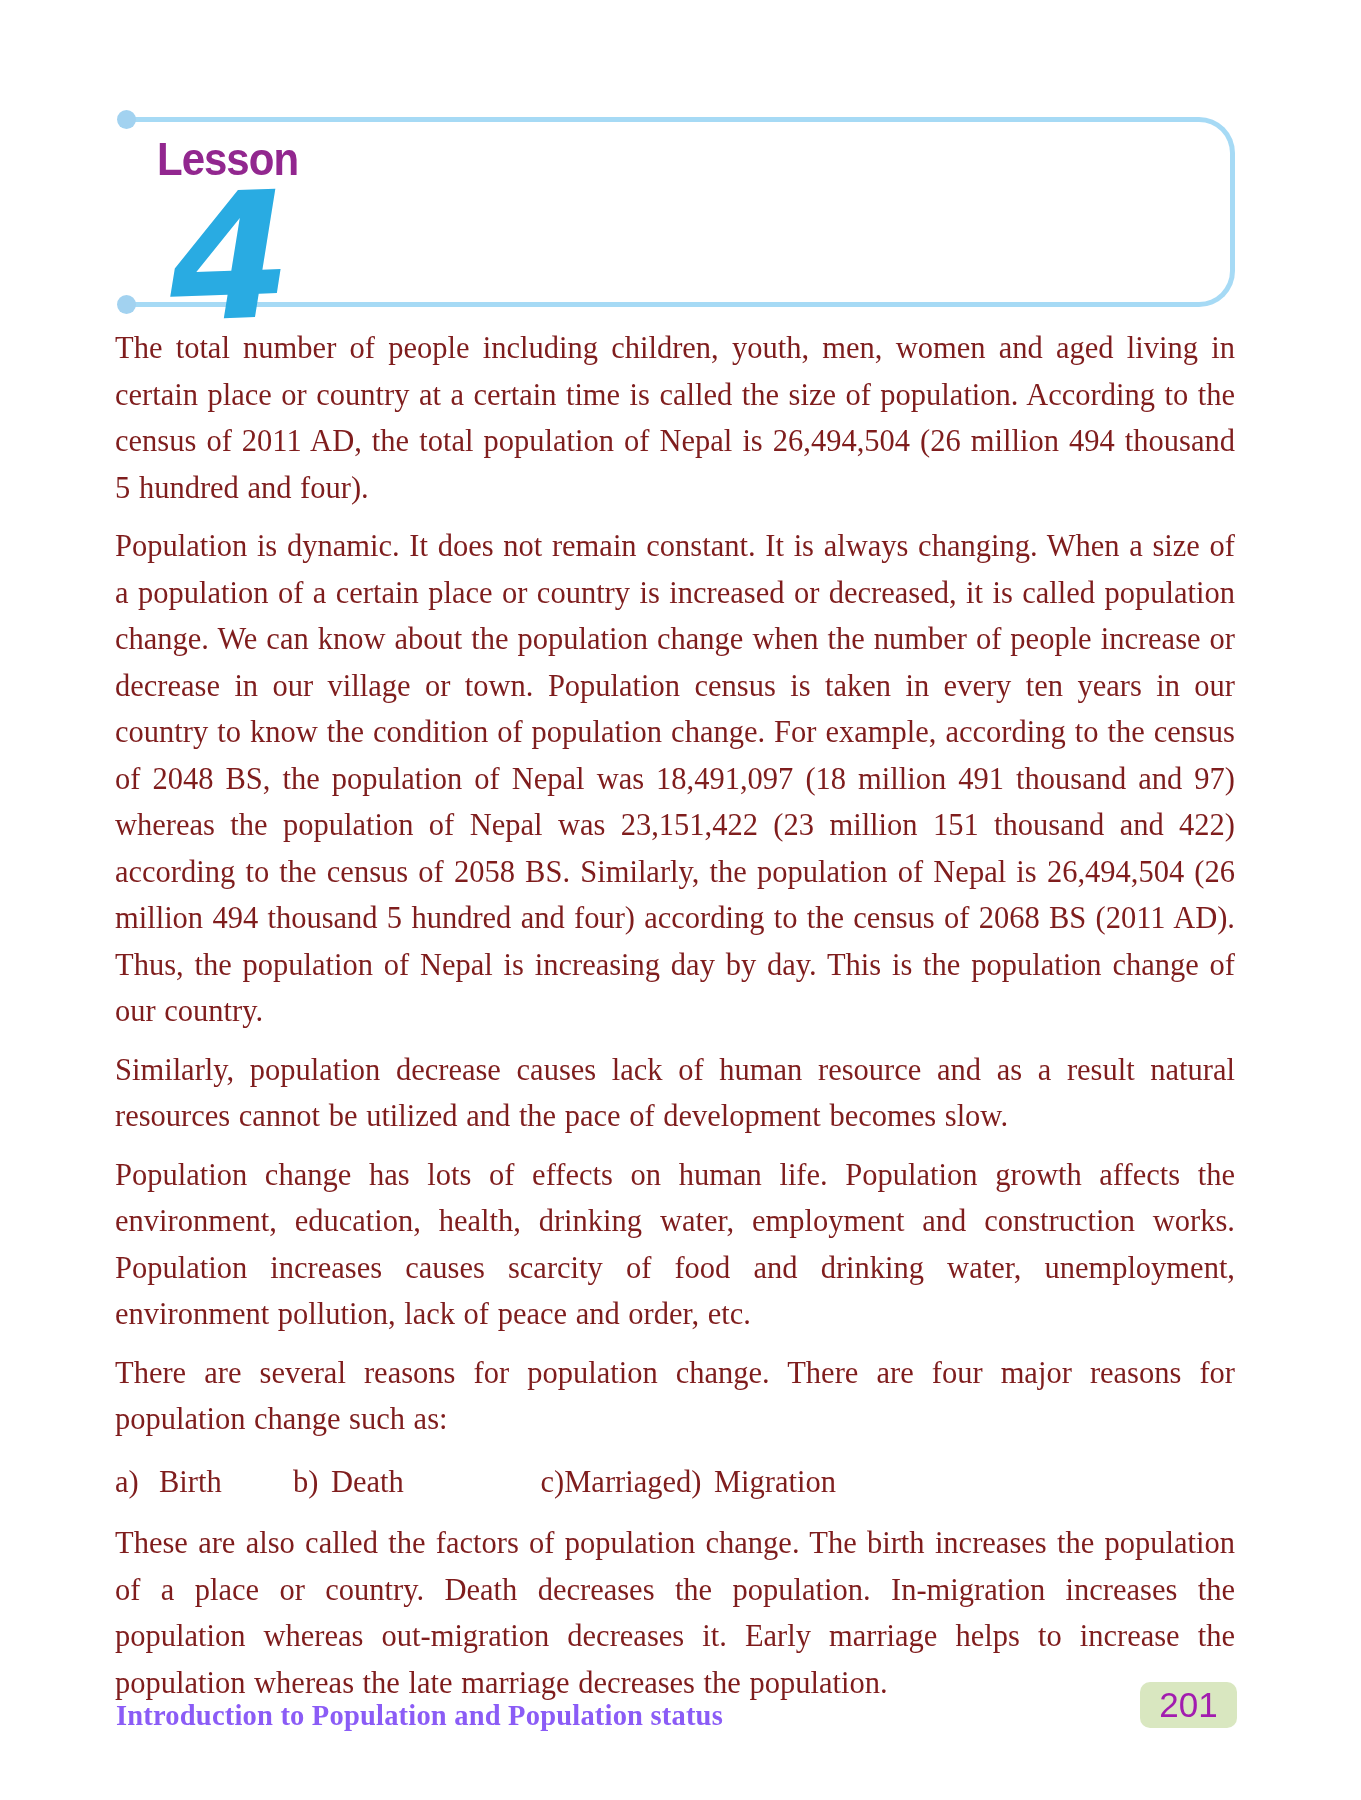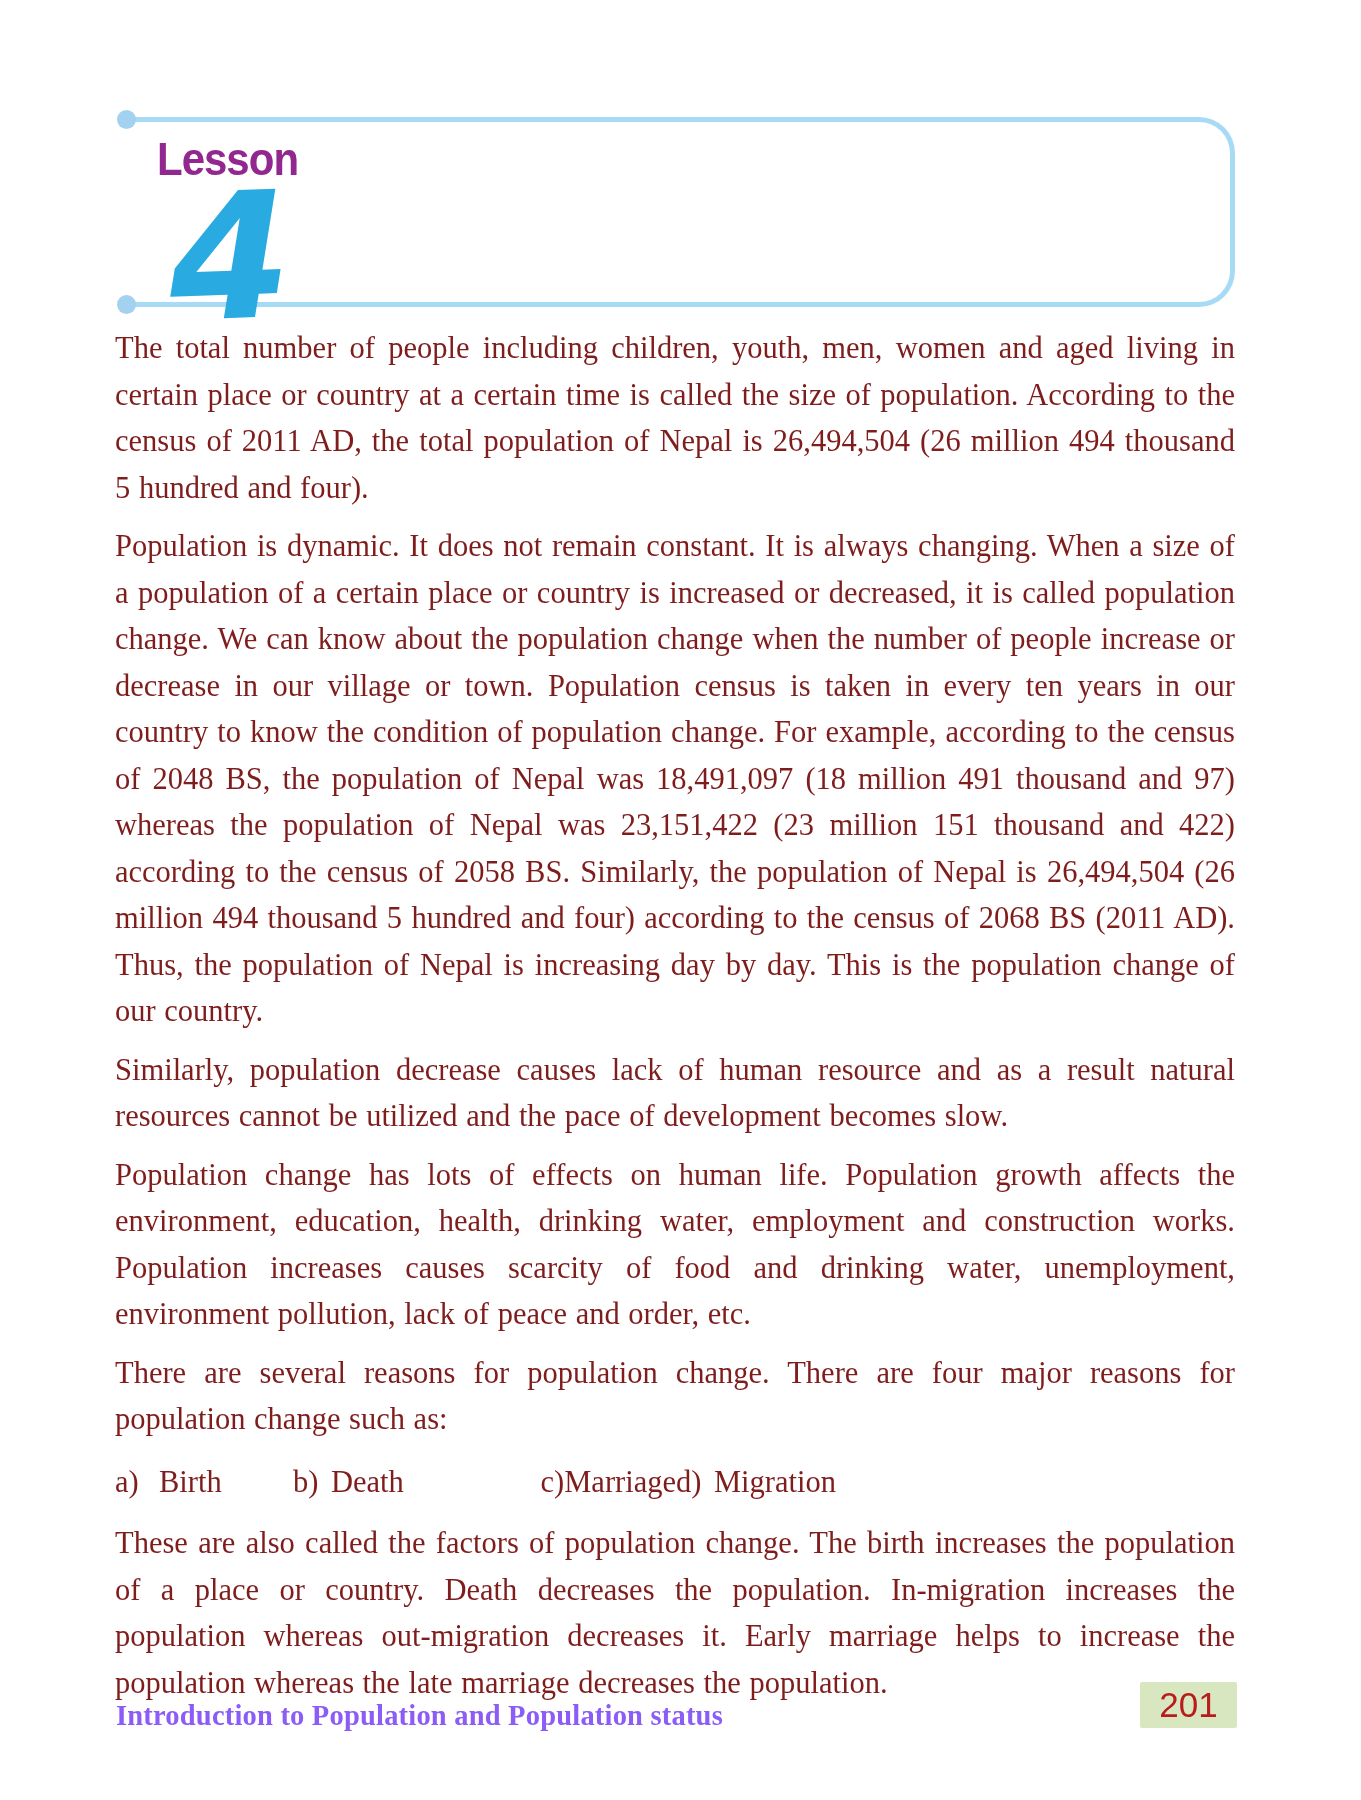--- a/index.html
+++ b/index.html
@@ -114,27 +114,27 @@
     font-size:28.5px;
     letter-spacing:0.2px;
     color:#8b5cf6;
     white-space:nowrap;
   }
   .page-badge{
     position:absolute;
     left:1140px; top:1682px;
     width:97px; height:46px;
     background:#d9e7c0;
-    border-radius:2px;
+    border-radius:10px;
     display:flex;
     align-items:center;
     justify-content:center;
     font-family:"Liberation Sans", sans-serif;
     font-size:35px;
-    color:#b91c1c;
+    color:#a21caf;
   }
 </style>
 </head>
 <body>
 
 <div class="page">
 
   <div class="title-box">
     <span class="dot dot-top"></span>
     <span class="dot dot-bottom"></span>

